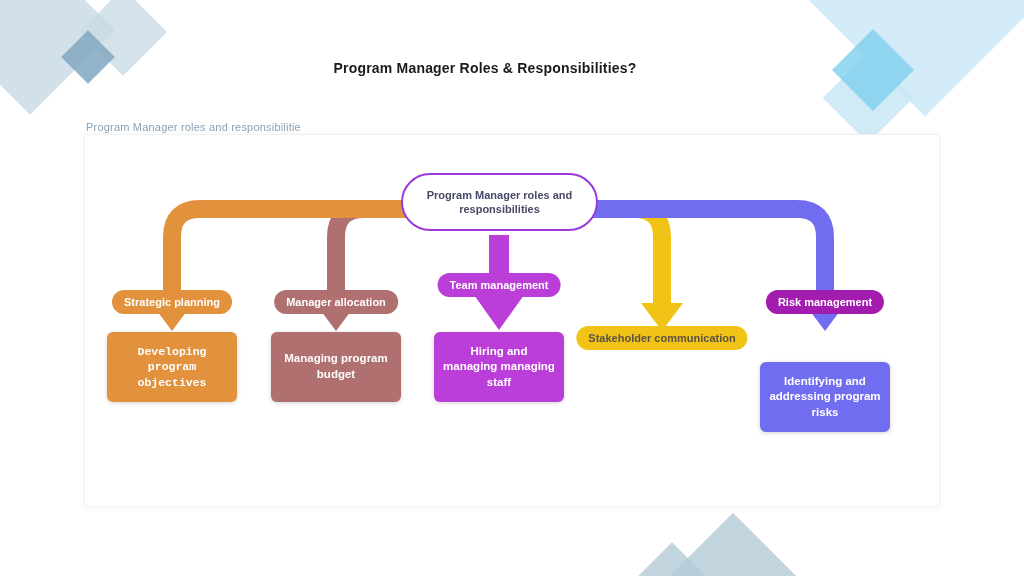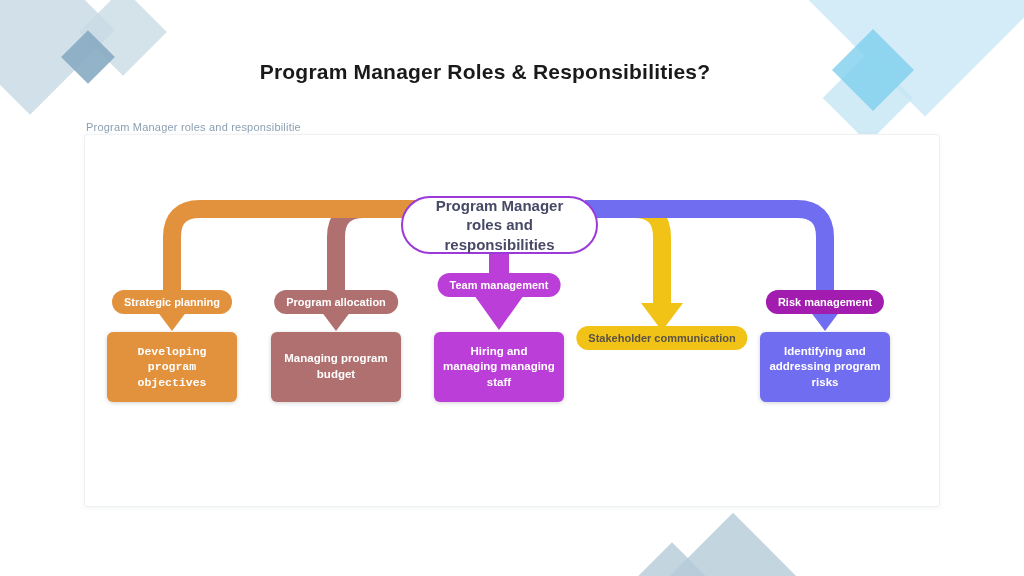--- a/index.html
+++ b/index.html
@@ -12,36 +12,36 @@
   .d-tl-big    { left:-30px;  top:-30px;  width:120px; height:120px; opacity:.85; }
   .d-tl-med    { left:92px;   top:1px;    width:62px;  height:62px;  opacity:.8;  }
   .d-tl-dark   { left:69px;   top:38px;   width:38px;  height:38px;  opacity:.9;  }
   .d-tr-big    { left:820px;  top:-137px; width:210px; height:210px; opacity:.75; }
   .d-tr-light  { left:836px;  top:66px;   width:64px;  height:64px;  opacity:.8;  }
   .d-tr-bright { left:844px;  top:41px;   width:58px;  height:58px;  opacity:.8;  }
   .d-b-big     { left:653px;  top:546px;  width:160px; height:160px; opacity:.8;  }
   .d-b-small   { left:622px;  top:563px;  width:100px; height:100px; opacity:.8;  }
 
   .title { position:absolute; top:60px; left:485px; transform:translateX(-50%);
-           white-space:nowrap; font-size:21px; font-weight:700; color:#1a1a1a;
+           white-space:nowrap; font-size:14px; font-weight:700; color:#1a1a1a;
            letter-spacing:.2px; z-index:2; }
   .canvas-label { position:absolute; top:121px; left:86px; font-size:11px;
                   color:#8ca0b3; letter-spacing:.2px; z-index:2; }
 
   .canvas { position:absolute; left:84px; top:134px; width:856px; height:373px;
             background:#ffffff; border:1px solid #f0f1f3; border-radius:3px;
             box-shadow:0 1px 5px rgba(40,60,90,.06); z-index:1; }
   .canvas svg { position:absolute; left:0; top:0; }
   .conn { fill:none; stroke-width:18; }
   .conn-thick { fill:none; stroke-width:20; }
 
-  .root-node { position:absolute; left:316px; top:61px; width:197px; height:58px;
+  .root-node { position:absolute; left:316px; top:38px; width:197px; height:58px;
                background:#ffffff; border:2px solid #9b3ad9; border-radius:29px;
                display:flex; align-items:center; justify-content:center; text-align:center;
-               font-size:15px; font-weight:700; line-height:1.3; color:#474966;
+               font-size:11px; font-weight:700; line-height:1.3; color:#474966;
                padding:0 16px; z-index:4; }
 
   .pill { position:absolute; transform:translateX(-50%); top:155px; height:24px;
           border-radius:12px; padding:0 12px; display:flex; align-items:center;
           white-space:nowrap; font-size:11px; font-weight:700; z-index:3; }
   .pill-high { top:138px; }
 
   .box { position:absolute; top:197px; width:130px; height:70px; border-radius:6px;
          display:flex; align-items:center; justify-content:center; text-align:center;
          font-size:11.5px; font-weight:700; line-height:1.35; padding:0 9px;
@@ -79,24 +79,24 @@
       <path class="conn" d="M500 74 L712 74 Q740 74 740 102 L740 170" style="stroke: rgb(113, 109, 241);"></path>
       <polygon points="719,168 761,168 740,196" style="fill: rgb(113, 109, 241);"></polygon>
 
       <path class="conn-thick" d="M414 100 L414 160" style="stroke: rgb(188, 62, 216);"></path>
       <polygon points="389,160 439,160 414,195" style="fill: rgb(188, 62, 216);"></polygon>
     </svg>
 
     <div class="root-node" style="border-color: rgb(155, 58, 217); color: rgb(71, 73, 102);">Program Manager roles and responsibilities</div>
 
     <div class="pill" style="left: 87px; background-color: rgb(226, 145, 61); color: rgb(255, 255, 255);">Strategic planning</div>
-    <div class="pill" style="left: 251px; background-color: rgb(177, 112, 112); color: rgb(255, 255, 255);">Program allocation</div>
+    <div class="pill" style="left: 251px; background-color: rgb(177, 112, 112); color: rgb(255, 255, 255);">Manager allocation</div>
     <div class="pill pill-high" style="left: 414px; background-color: rgb(188, 62, 216); color: rgb(255, 255, 255);">Team management</div>
     <div class="pill" style="left: 577px; background-color: rgb(241, 195, 22); color: rgb(91, 82, 68); margin-top: 36px;">Stakeholder communication</div>
     <div class="pill" style="left: 740px; background-color: #a21caf; color: rgb(255, 255, 255);">Risk management</div>
 
     <div class="box" style="left: 22px; background-color: rgb(226, 145, 61); color: rgb(255, 255, 255); font-family: Liberation Mono, monospace;">Developing program objectives</div>
     <div class="box" style="left: 186px; background-color: rgb(177, 112, 112); color: rgb(255, 255, 255);">Managing program budget</div>
     <div class="box" style="left: 349px; background-color: rgb(188, 62, 216); color: rgb(255, 255, 255);">Hiring and managing managing staff</div>
-    <div class="box" style="left: 675px; background-color: rgb(113, 109, 241); color: rgb(255, 255, 255);">Identifying and addressing program risks</div>
+    <div class="box" style="left: 675px; background-color: rgb(113, 109, 241); color: rgb(255, 255, 255); margin-top: 30px;">Identifying and addressing program risks</div>
   </div>
 
 </div>
 
 </body></html>

